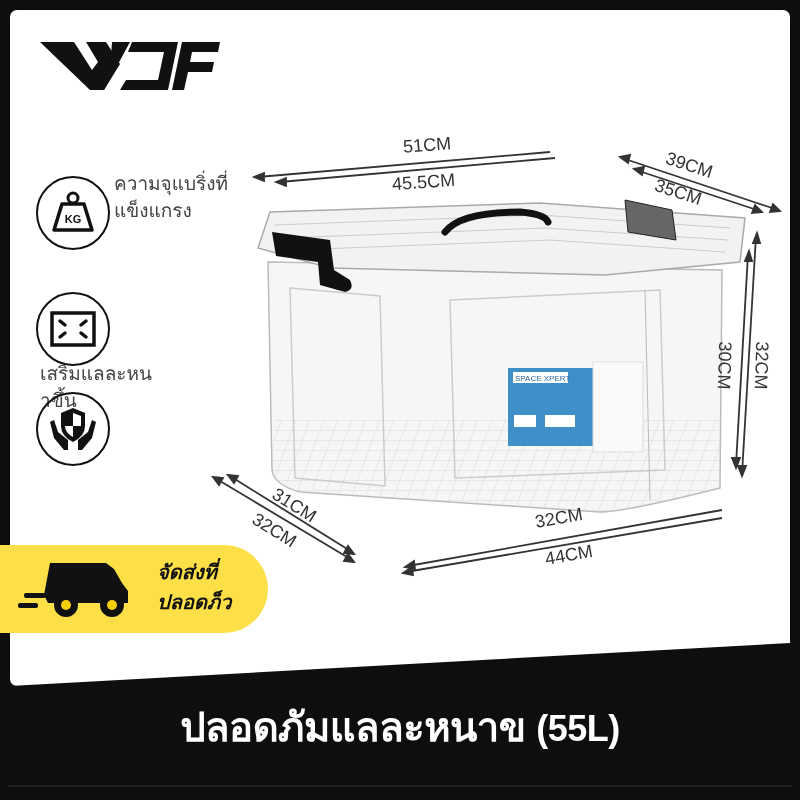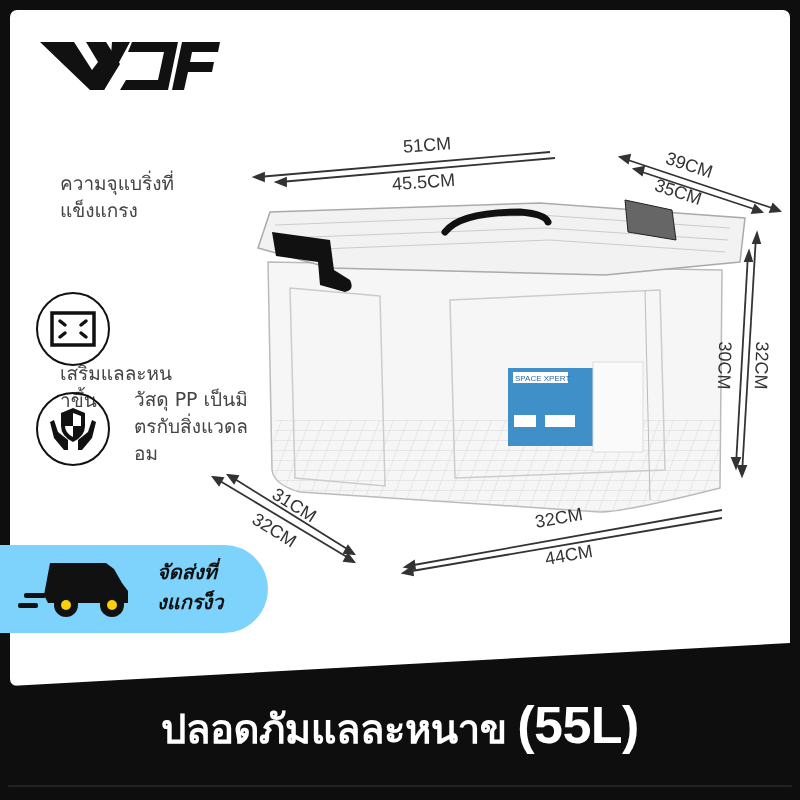--- a/index.html
+++ b/index.html
@@ -2,26 +2,26 @@
 <html><head>
 <meta charset="utf-8">
 <style>
   html, body { margin:0; padding:0; }
   body { width:800px; height:800px; background:#0e0e0e; position:relative; overflow:hidden; font-family:"DejaVu Sans", sans-serif; }
   .panel { position:absolute; left:10px; top:10px; width:780px; height:676px; background:#ffffff; border-radius:7px;
            clip-path: polygon(0 0, 100% 0, 100% 633px, 0 100%); }
   .logo { position:absolute; left:40px; top:40px; width:180px; height:55px; }
   .feature { position:absolute; left:36px; display:flex; align-items:flex-start; }
   .feature .circle { width:74px; height:74px; border:2.5px solid #111; border-radius:50%; box-sizing:border-box; display:flex; align-items:center; justify-content:center; flex-shrink:0; }
-  .feature .text { margin-left:24px; color:#444; font-size:19px; line-height:27px; width:120px; word-break:break-all; margin-top:-6px; }
+  .feature .text { margin-left:4px; color:#444; font-size:19px; line-height:27px; width:120px; word-break:break-all; margin-top:-6px; }
   .dim { position:absolute; color:#333; font-size:18px; white-space:nowrap; font-family:"Liberation Sans", sans-serif; }
-  .shipping { position:absolute; left:0; top:545px; width:268px; height:88px; background:#7dd3fc; border-radius:0 44px 44px 0; }
+  .shipping { position:absolute; left:0; top:545px; width:268px; height:88px; background:#fde047; border-radius:0 44px 44px 0; }
   .shipping .label { position:absolute; left:157px; top:12px; font-size:20px; line-height:30px; font-weight:bold; font-style:italic; color:#111; }
   .footer-title { position:absolute; left:0; width:800px; top:695px; text-align:center; color:#fff; font-size:40px; font-weight:bold; font-family:"Liberation Sans", sans-serif; letter-spacing:-0.5px; }
-  .footer-title .size { font-size:52px; }
+  .footer-title .size { font-size:36px; }
   .bottom-line { position:absolute; left:8px; right:8px; top:785px; height:2px; background:#222; border-radius:2px; }
   svg.art { position:absolute; left:0; top:0; }
 </style>
 </head>
 <body>
 
 <div class="panel"></div>
 
 <svg class="logo" viewBox="0 0 180 55">
   <polygon points="0,2 34,2 52,30 58,22 46,2 66,2 80,24 64,50 50,50" fill="#111"></polygon>
@@ -97,20 +97,27 @@
 <div class="dim" style="left:665px;top:155px;transform:rotate(18deg);">39CM</div>
 <div class="dim" style="left:654px;top:182px;transform:rotate(18deg);">35CM</div>
 <div class="dim" style="left:737px;top:355px;transform:rotate(92deg);">32CM</div>
 <div class="dim" style="left:700px;top:355px;transform:rotate(92deg);">30CM</div>
 <div class="dim" style="left:270px;top:495px;transform:rotate(32deg);">31CM</div>
 <div class="dim" style="left:250px;top:520px;transform:rotate(32deg);">32CM</div>
 <div class="dim" style="left:535px;top:508px;transform:rotate(-10deg);">32CM</div>
 <div class="dim" style="left:545px;top:545px;transform:rotate(-10deg);">44CM</div>
 
 <div class="feature" style="top:176px;">
+  <div class="circle">
+    <svg width="50" height="50" viewBox="0 0 50 50">
+      <circle cx="25" cy="10" r="5" fill="none" stroke="#111" stroke-width="3"></circle>
+      <path d="M14 16 L36 16 L44 42 L6 42 Z" fill="none" stroke="#111" stroke-width="3.5" stroke-linejoin="round"></path>
+      <text x="25" y="35" text-anchor="middle" font-size="11" font-weight="bold" fill="#111" font-family="Liberation Sans, sans-serif">KG</text>
+    </svg>
+  </div>
   <div class="text">ความจุแบริ่งที่แข็งแกรง</div>
 </div>
 
 <div class="feature" style="top:292px;flex-direction:column;">
   <div class="circle">
     <svg width="46" height="36" viewBox="0 0 46 36">
       <rect x="2" y="2" width="42" height="32" fill="none" stroke="#111" stroke-width="3.5"></rect>
       <g stroke="#111" stroke-width="3.5" stroke-linecap="round">
         <line x1="10" y1="10" x2="15" y2="14"></line>
           <line x1="36" y1="10" x2="31" y2="14"></line>
@@ -125,36 +132,35 @@
 <div class="feature" style="top:392px;">
   <div class="circle">
     <svg width="54" height="50" viewBox="0 0 54 50">
       <path d="M27 4 L39 9 L39 22 Q39 32 27 38 Q15 32 15 22 L15 9 Z" fill="#111"></path>
       <path d="M27 9 L27 22 L35 22 L35 12 Z" fill="#fff"></path>
       <path d="M19 22 L27 22 L27 33 Q19 29 19 22 Z" fill="#fff"></path>
       <path d="M4 18 L8 34 L18 46 L22 46 L22 36 L12 28 L8 16 Z" fill="#111"></path>
       <path d="M50 18 L46 34 L36 46 L32 46 L32 36 L42 28 L46 16 Z" fill="#111"></path>
     </svg>
   </div>
-  <div class="text">วัสดุ PP เป็นมิตรกับสิ่งแวดลอม</div>
 </div>
 
 <div class="shipping">
   <svg style="position:absolute;left:18px;top:14px;" width="128" height="62" viewBox="0 0 128 62">
     <path d="M32 4 L88 4 L96 10 L104 24 L110 32 L110 44 L30 44 L26 36 Z" fill="#111"></path>
     <rect x="6" y="34" width="22" height="5" rx="2" fill="#111"></rect>
     <rect x="0" y="44" width="20" height="5" rx="2" fill="#111"></rect>
     <circle cx="48" cy="46" r="12" fill="#111"></circle>
       <circle cx="48" cy="46" r="5" fill="#f9cf0a"></circle>
     <circle cx="94" cy="46" r="12" fill="#111"></circle>
       <circle cx="94" cy="46" r="5" fill="#f9cf0a"></circle>
   </svg>
   <div class="label">
     <div>จัดส่งที่</div>
-    <div>งแกรง็ว</div>
+    <div>ปลอดภ็ว</div>
   </div>
 </div>
 
 <div class="footer-title">
   <span>ปลอดภัมแลละหนาข</span>
   <span class="size">(55L)</span>
 </div>
 <div class="bottom-line"></div>
 
 </body></html>

